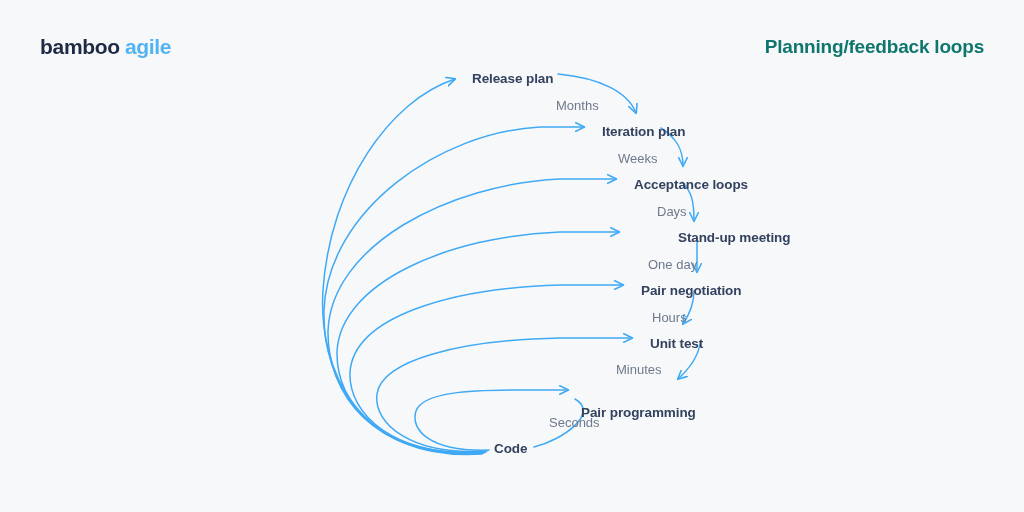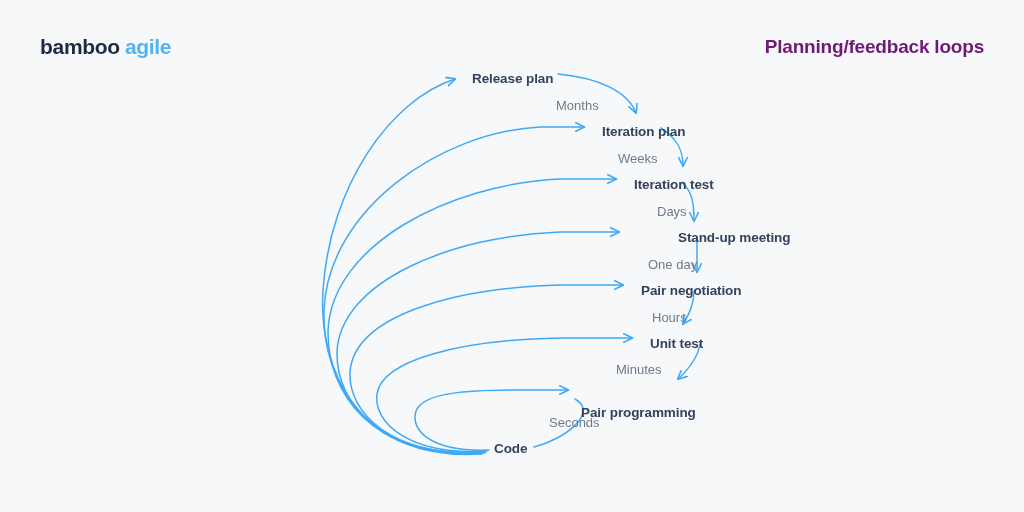--- a/index.html
+++ b/index.html
@@ -32,21 +32,21 @@
   }
   .logo .brand-dark { color: #1f2a44; }
   .logo .brand-blue { color: #52b3f2; margin-left: 5px; }
 
   .page-title {
     position: absolute;
     right: 40px;
     top: 36px;
     font-size: 19px;
     font-weight: bold;
-    color: #701a75;
+    color: #0f766e;
     letter-spacing: -0.2px;
     white-space: nowrap;
     text-align: right;
   }
 
   
   #diagram-svg {
     position: absolute;
     left: 0; top: 0;
     width: 1024px;
@@ -115,21 +115,21 @@
 
         <path d="M 483 453 C 364 461, 322 379, 324 310 C 328 210, 440 132, 540 127 L 584 127" marker-end="url(#arrow-right)"></path>
 
         <path d="M 482 454 C 357 462, 318 368, 323 290 C 330 186, 390 100, 455 79" marker-end="url(#arrow-right)"></path>
       </g>
     </g>
   </svg>
 
   <div class="stage-label" style="left:472px; top:71px;">Release plan</div>
   <div class="stage-label" style="left:602px; top:124px;">Iteration plan</div>
-  <div class="stage-label" style="left:634px; top:177px;">Iteration test</div>
+  <div class="stage-label" style="left:634px; top:177px;">Acceptance loops</div>
   <div class="stage-label" style="left:637px; top:230px;margin-left:41px;">Stand-up meeting</div>
   <div class="stage-label" style="left:641px; top:283px;">Pair negotiation</div>
   <div class="stage-label" style="left:650px; top:336px;">Unit test</div>
   <div class="stage-label" style="left:581px; top:389px;margin-top:16px;">Pair programming</div>
   <div class="stage-label" style="left:494px; top:441px;">Code</div>
 
   <div class="time-label" style="left:556px; top:98px;">Months</div>
   <div class="time-label" style="left:618px; top:151px;">Weeks</div>
   <div class="time-label" style="left:657px; top:204px;">Days</div>
   <div class="time-label" style="left:648px; top:257px;">One day</div>

